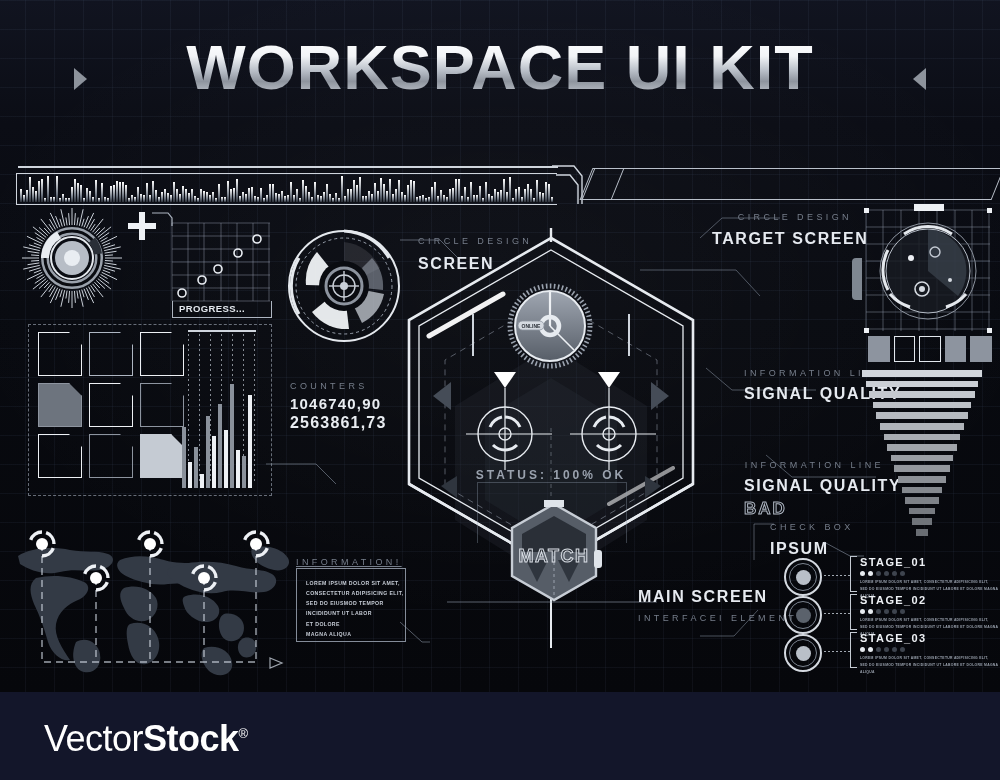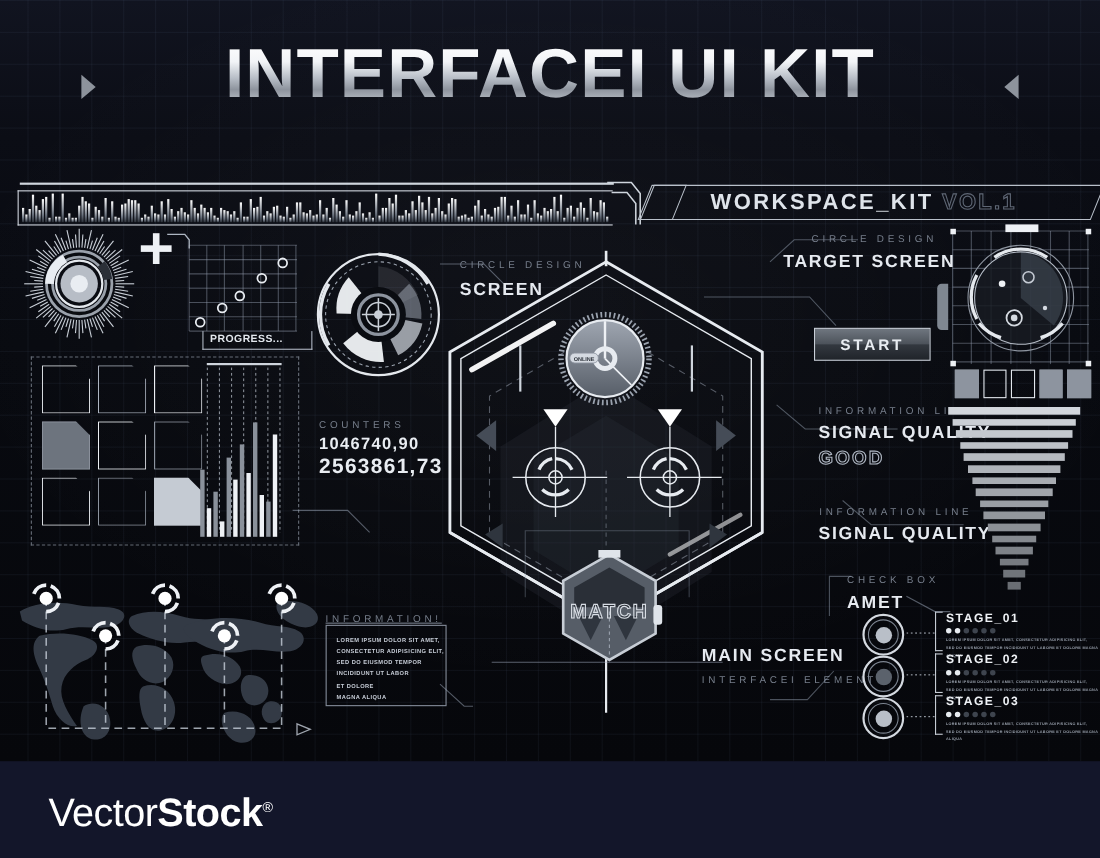--- a/index.html
+++ b/index.html
@@ -94,21 +94,21 @@
 <body>
 
 <div id="root">
 
   <div id="art">
     <div id="grid"></div>
     <div id="vign"></div>
 
     <div class="arrowL"></div>
     <div class="arrowR"></div>
-    <div class="hdr-main">INTERFACEI UI KIT</div>
+    <div class="hdr-main">WORKSPACE UI KIT</div>
 
     <div id="eqwrap">
       <div id="eqtop"></div>
       <div id="eqbox">
         <div id="eqbars">
             <i style="height: 13.2px;"></i>
             <i style="height: 6.8px;"></i>
             <i style="height: 11.8px;"></i>
             <i style="height: 25.5px;"></i>
             <i style="height: 15.2px;"></i>
@@ -289,22 +289,20 @@
       </div>
       <svg class="abs" style="left:544px;top:0;" width="30" height="38">
         <path d="M0 0 L22 0 L30 10 L30 38" fill="none" stroke="#cfd5dd" stroke-width="1.4"></path>
         <path d="M4 9 L18 9 L26 19 L26 38" fill="none" stroke="#cfd5dd" stroke-width="1.4"></path>
       </svg>
     </div>
 
     <div id="kitbar">
       <div class="skew"></div>
       <div class="skew2"></div>
-      <div class="txt"><span>WORKSPACE_KIT</span>
-        <span class="vol">VOL.1</span></div>
     </div>
 
     <svg class="abs" style="left:22px;top:208px;" width="100" height="100">
       <g id="burst">
           <line x1="83.00" y1="50.00" x2="100.00" y2="50.00" stroke="#c9cfd7" stroke-width="1"></line>
           <line x1="82.91" y1="52.47" x2="90.89" y2="53.06" stroke="#c9cfd7" stroke-width="1"></line>
           <line x1="82.63" y1="54.92" x2="94.50" y2="56.71" stroke="#c9cfd7" stroke-width="1"></line>
           <line x1="82.17" y1="57.34" x2="98.75" y2="61.13" stroke="#c9cfd7" stroke-width="1"></line>
           <line x1="81.53" y1="59.73" x2="93.00" y2="63.26" stroke="#c9cfd7" stroke-width="1"></line>
           <line x1="80.72" y1="62.06" x2="88.17" y2="64.98" stroke="#c9cfd7" stroke-width="1"></line>
@@ -424,21 +422,21 @@
             <circle cx="30" cy="57" r="4"></circle>
           <circle cx="46" cy="46" r="4"></circle>
             <circle cx="66" cy="30" r="4"></circle>
           <circle cx="85" cy="16" r="4"></circle>
         </g>
       </svg>
     </div>
     <svg class="abs" style="left:152px;top:212px;" width="24" height="14">
       <path d="M0 1 L16 1 L20 6 L20 14" fill="none" stroke="#aeb6c2" stroke-width="1.2"></path>
     </svg>
-    <div class="abs" style="left:184px;top:301px;width:98px;height:16px;border:1px solid #aeb6c2;border-top:none;">
+    <div class="abs" style="left:172px;top:301px;width:98px;height:16px;border:1px solid #aeb6c2;border-top:none;">
       <span style="position:absolute;left:6px;top:2px;font-size:9.5px;font-weight:bold;letter-spacing:.4px;color:#e2e7ed;">PROGRESS...</span>
     </div>
 
     <div class="dashbox" style="left:28px;top:324px;width:242px;height:170px;"></div>
     <div class="abs" style="left: 38px; top: 332px; width: 150px; height: 152px; display: grid; grid-template-columns: repeat(3, 44px); grid-template-rows: repeat(3, 44px); gap: 7px;" id="shapegrid">
         <div class="sq cut" style="position: relative; width: 44px; height: 44px; border: 1.6px solid rgb(238, 241, 245);"></div>
         <div class="sq cut" style="position: relative; width: 44px; height: 44px; border: 1.6px solid rgb(174, 182, 194);"></div>
         <div class="sq cut" style="position: relative; width: 44px; height: 44px; border: 1.6px solid rgb(238, 241, 245);"></div>
         <div class="sq cut" style="position: relative; width: 44px; height: 44px; border: 1.6px solid rgb(141, 148, 159); background: rgb(109, 116, 126);"></div>
         <div class="sq cut" style="position: relative; width: 44px; height: 44px; border: 1.6px solid rgb(238, 241, 245);"></div>
@@ -471,21 +469,21 @@
           <div style="width: 4px; height: 104.4px; background: rgb(138, 145, 155);"></div>
           <div style="width: 4px; height: 37.7px; background: rgb(238, 241, 245);"></div>
           <div style="width: 4px; height: 31.9px; background: rgb(138, 145, 155);"></div>
           <div style="width: 4px; height: 92.8px; background: rgb(238, 241, 245);"></div>
         </div>
     </div>
 
     <div class="abs" style="left:290px;top:381px;">
       <div class="lbl-small">COUNTERS</div>
       <div style="font-size:15px;font-weight:bold;letter-spacing:1.2px;color:#e9edf2;margin-top:4px;">1046740,90</div>
-      <div style="font-size:19px;font-weight:bold;letter-spacing:1.2px;color:#e9edf2;margin-top:2px;">2563861,73</div>
+      <div style="font-size:16px;font-weight:bold;letter-spacing:1.2px;color:#e9edf2;margin-top:2px;">2563861,73</div>
     </div>
 
     <svg class="abs" style="left:266px;top:458px;" width="70" height="30">
       <path d="M70 26 L50 6 L0 6" fill="none" stroke="rgba(160,172,190,.5)" stroke-width="1"></path>
     </svg>
 
     <svg class="abs" style="left:286px;top:228px;" width="116" height="116">
       <circle cx="58" cy="58" r="55" fill="none" stroke="#e4e8ed" stroke-width="2"></circle>
       <circle cx="58" cy="58" r="48" fill="none" stroke="#9aa2ae" stroke-width="1" stroke-dasharray="3 3"></circle>
       <path d="M58 58 L58 14 A44 44 0 0 1 94 40 Z" fill="#d2d7de" opacity=".12"></path>
@@ -592,20 +590,21 @@
       <line x1="0" y1="62" x2="86" y2="62" stroke="#e7ebf0" stroke-width="1.2"></line>
       <circle cx="39" cy="62" r="27" fill="none" stroke="#e7ebf0" stroke-width="1.4"></circle>
       <circle cx="39" cy="62" r="6" fill="none" stroke="#e7ebf0" stroke-width="1.4"></circle>
       <g fill="none" stroke="#e7ebf0" stroke-width="3">
         <path d="M39 45 A17 17 0 0 1 54 55"></path>
         <path d="M24 55 A17 17 0 0 1 36 45"></path>
         <path d="M27 73 A17 17 0 0 0 51 73"></path>
       </g>
     </svg>
 
+    <div class="abs" style="left:395px;top:468px;width:312px;text-align:center;font-size:12px;letter-spacing:3px;color:#9aa2ae;font-weight:bold;">STATUS: 100% OK</div>
     <div class="abs" style="left:477px;top:482px;width:148px;height:60px;border:1px solid rgba(150,162,180,.35);border-bottom:none;"></div>
 
     <svg class="abs" style="left:506px;top:500px;" width="96" height="112">
       <polygon points="48,4 90,28 90,76 48,100 6,76 6,28" fill="#565d67" stroke="#c7cdd5" stroke-width="2.4"></polygon>
       <polygon points="48,16 80,34 80,52 16,52 16,34" fill="#2a2f37"></polygon>
       <rect x="38" y="0" width="20" height="7" fill="#dfe4ea"></rect>
       <rect x="88" y="50" width="8" height="18" rx="3" fill="#dfe4ea"></rect>
       <polygon points="20,60 42,60 31,82" fill="#2f353e"></polygon>
       <polygon points="52,60 74,60 63,82" fill="#2f353e"></polygon>
       <line x1="48" y1="56" x2="48" y2="96" stroke="#9aa2ae" stroke-width="1" stroke-dasharray="3 3"></line>
@@ -685,42 +684,41 @@
       <path d="M0 26 L22 6 L80 6" fill="none" stroke="rgba(160,172,190,.45)" stroke-width="1"></path>
     </svg>
     <div class="abs" style="left:712px;top:212px;text-align:right;width:140px;">
       <div class="lbl-small">CIRCLE DESIGN</div>
       <div class="lbl-big" style="margin-top:8px;">TARGET SCREEN</div>
     </div>
 
     <svg class="abs" style="left:640px;top:264px;" width="120" height="34">
       <path d="M0 6 L96 6 L120 32" fill="none" stroke="rgba(160,172,190,.45)" stroke-width="1"></path>
     </svg>
-    <div id="startbtn">START</div>
 
     <svg class="abs" style="left:706px;top:368px;" width="110" height="42">
       <path d="M0 0 L26 22 L110 22" fill="none" stroke="rgba(160,172,190,.45)" stroke-width="1"></path>
     </svg>
     <div class="abs" style="left:744px;top:368px;">
       <div class="lbl-small">INFORMATION LINE</div>
       <div class="lbl-big" style="margin-top:7px;">SIGNAL QUALITY</div>
-      <div class="lbl-out" style="margin-top:4px;">GOOD</div>
     </div>
 
     <svg class="abs" style="left:766px;top:455px;" width="110" height="42">
       <path d="M0 0 L26 22 L110 22" fill="none" stroke="rgba(160,172,190,.45)" stroke-width="1"></path>
     </svg>
     <div class="abs" style="left:744px;top:460px;">
       <div class="lbl-small" style="text-align:right;width:140px;">INFORMATION LINE</div>
       <div class="lbl-big" style="margin-top:7px;">SIGNAL QUALITY</div>
+      <div class="lbl-out" style="margin-top:4px;">BAD</div>
     </div>
 
     <div class="abs" style="left:770px;top:522px;">
       <div class="lbl-small">CHECK BOX</div>
-      <div class="lbl-big" style="margin-top:8px;">AMET</div>
+      <div class="lbl-big" style="margin-top:8px;">IPSUM</div>
     </div>
     <svg class="abs" style="left:750px;top:520px;" width="24" height="40">
       <path d="M24 4 L4 4 L4 40" fill="none" stroke="rgba(160,172,190,.45)" stroke-width="1"></path>
     </svg>
 
     <div class="abs" id="funnel" style="left:862px;top:370px;width:120px;height:172px;">
         <div style="position: absolute; left: 0px; top: 0px; width: 120px; height: 6.5px; background: rgb(210, 214, 220);"></div>
         <div style="position: absolute; left: 3.6px; top: 10.6px; width: 112.8px; height: 6.5px; background: rgb(203, 207, 213);"></div>
         <div style="position: absolute; left: 7.2px; top: 21.2px; width: 105.6px; height: 6.5px; background: rgb(196, 200, 206);"></div>
         <div style="position: absolute; left: 10.8px; top: 31.8px; width: 98.4px; height: 6.5px; background: rgb(189, 193, 199);"></div>

